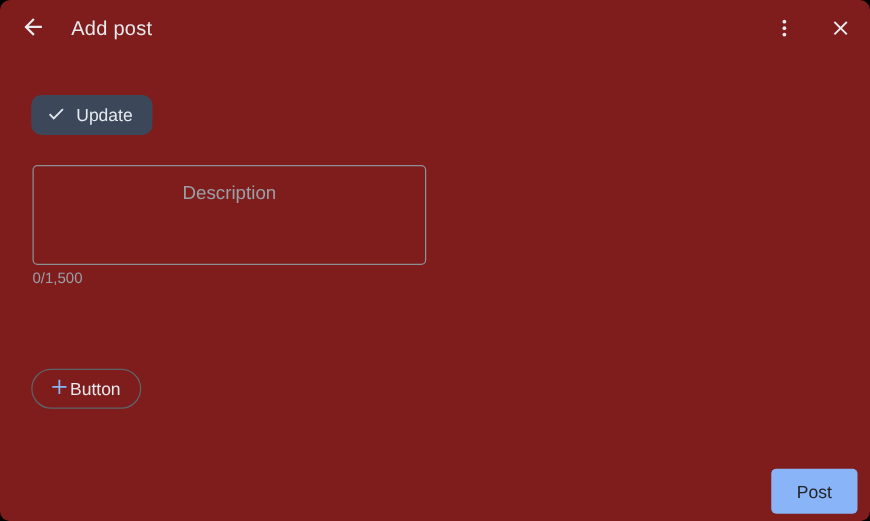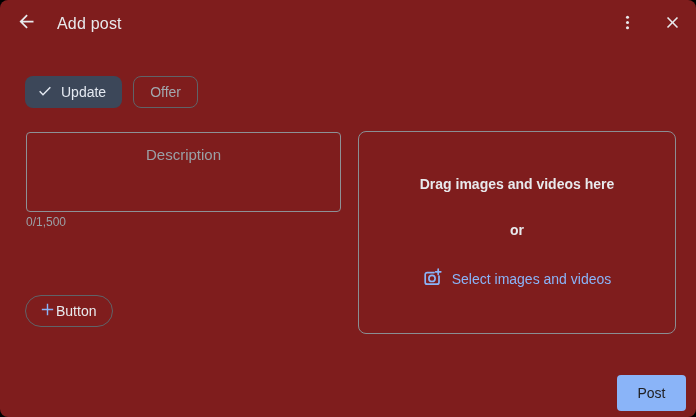--- a/index.html
+++ b/index.html
@@ -19,21 +19,21 @@
   .back-btn { position: absolute; left: 14px; top: 11px; width: 24px; height: 24px;
     display: flex; align-items: center; justify-content: center; cursor: pointer; background: none; border: none; }
   .page-title { position: absolute; left: 57px; top: 14px; font-size: 16px; font-weight: 500;
     color: #e8eaed; letter-spacing: .2px; line-height: 20px; }
   .kebab-btn { position: absolute; left: 615px; top: 12px; width: 24px; height: 24px;
     display: flex; align-items: center; justify-content: center; cursor: pointer; background: none; border: none; }
   .close-btn { position: absolute; left: 660px; top: 12px; width: 24px; height: 24px;
     display: flex; align-items: center; justify-content: center; cursor: pointer; background: none; border: none; }
 
   
-  .chips { position: absolute; left: 25px; top: 76px; display: flex; gap: 11px; }
+  .chips { position: absolute; left: 25px; top: 76px; display: flex; gap: 11px; flex-direction: column; }
   .chip { height: 32px; border-radius: 8px; display: inline-flex; align-items: center;
     font-size: 14px; font-weight: 500; cursor: pointer; background: transparent;
     border: 1px solid #5f6368; color: #a2a8ae; padding: 0 16px; }
   .chip.selected { background: #3c4759; border: none; color: #e4e9f1; padding: 0 16px 0 12px; gap: 8px; }
 
   
   .description-box { position: absolute; left: 26px; top: 132px; width: 315px; height: 80px;
     background: transparent; border: 1px solid #8d9196; border-radius: 4px;
     padding: 13px 14px; font-family: "Liberation Sans", sans-serif; font-size: 15px;
     color: #e8eaed; resize: none; outline: none; text-align: center; }
@@ -95,47 +95,30 @@
 
   <div class="chips">
     <div class="chip selected">
       <span>
         <svg width="16" height="16" viewBox="0 0 24 24" fill="none" stroke="#e4e9f1" stroke-width="2.2">
             <path d="M4 12.5l5 5L20 6.5"></path>
           </svg>
       </span>
       <span>Update</span>
     </div>
-    <div class="chip">
-      <span>Offer</span>
-    </div>
   </div>
 
   <textarea class="description-box" placeholder="Description" style=""></textarea>
   <div class="char-counter">0/1,500</div>
 
   <button class="button-chip">
     <span>
       <svg width="17" height="17" viewBox="0 0 24 24" fill="none" stroke="#8ab4f8" stroke-width="2">
           <path d="M12 4v16M4 12h16"></path>
         </svg>
     </span>
     <span>Button</span>
   </button>
 
-  <div class="dropzone">
-    <div class="drop-text">Drag images and videos here</div>
-    <div class="or-text">or</div>
-    <button class="select-media">
-      <span>
-        <svg width="19" height="19" viewBox="0 0 19 19" fill="none" stroke="#8ab4f8" stroke-width="1.7" stroke-linecap="round">
-          <path d="M16 8v6.2a2 2 0 0 1-2 2H4.2a2 2 0 0 1-2-2V6.6a2 2 0 0 1 2-2H11"></path>
-          <circle cx="9" cy="10.4" r="3.1"></circle>
-          <path d="M15.2 1.2v5.2M12.6 3.8h5.2"></path>
-        </svg>
-      </span>
-      <span>Select images and videos</span>
-    </button>
-  </div>
 
   <button class="post-btn">Post</button>
 
 </div>
 
 </body></html>

